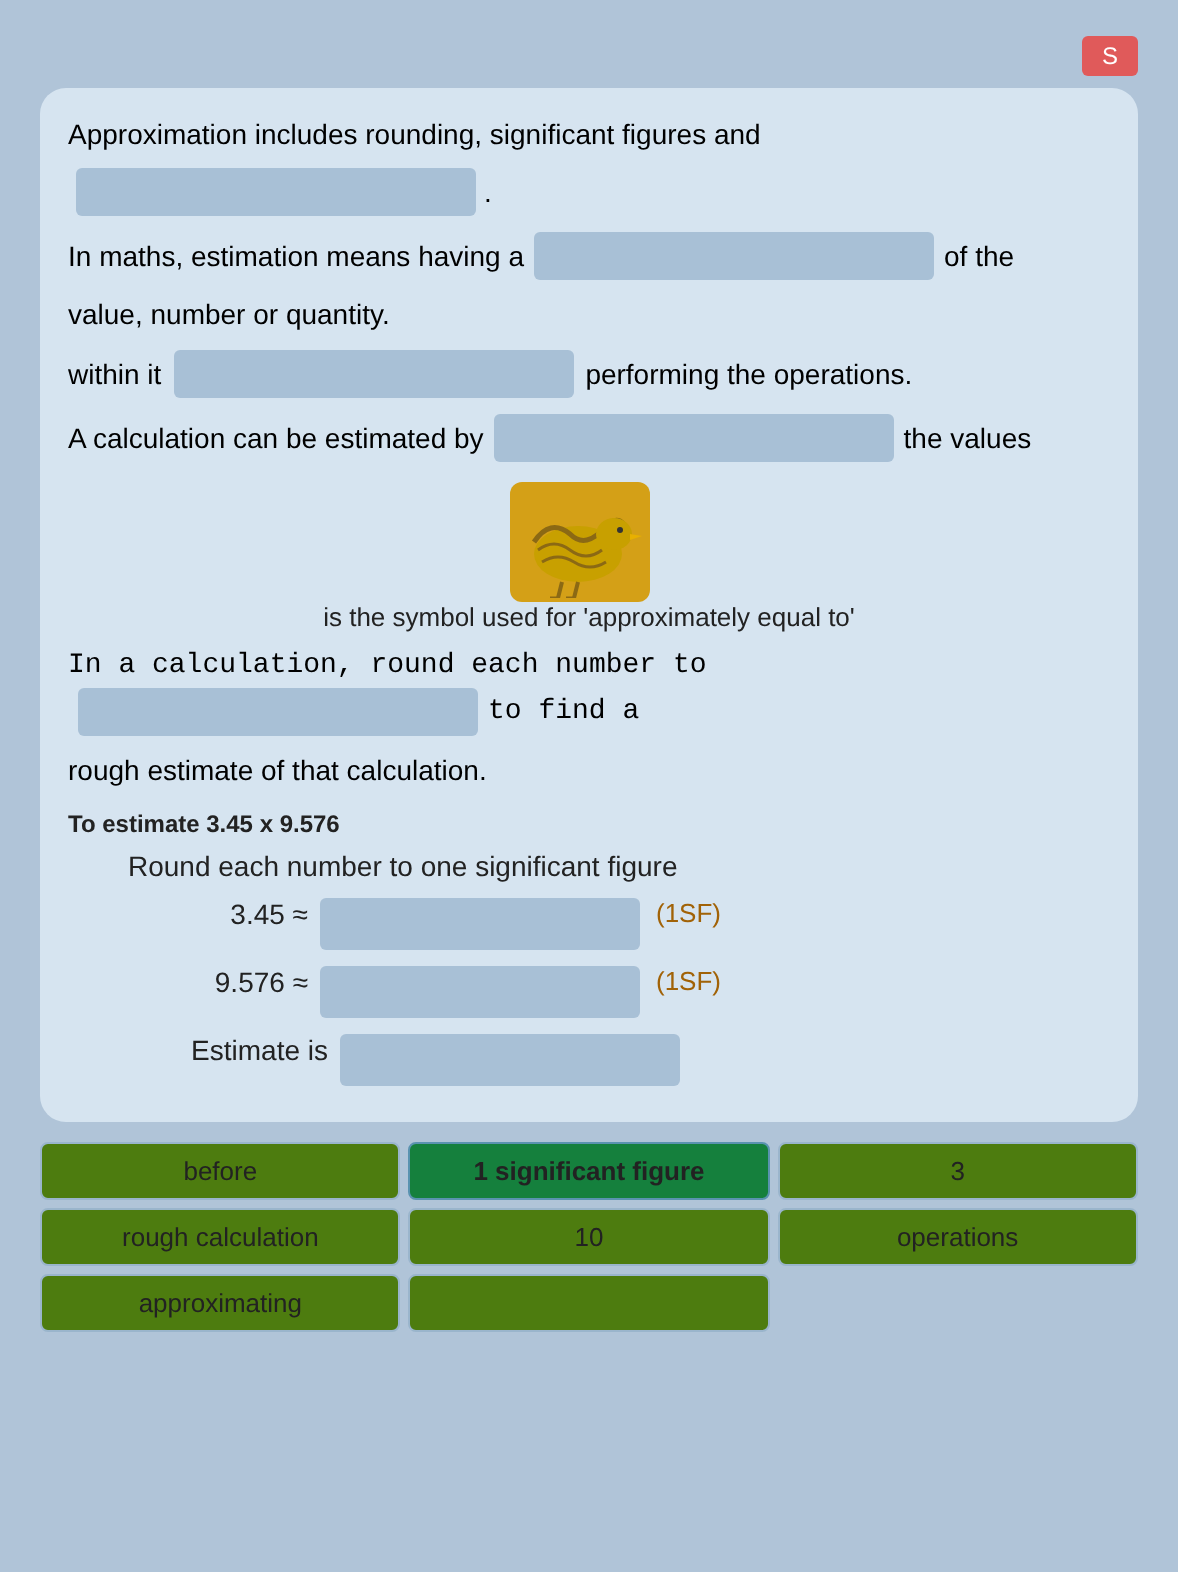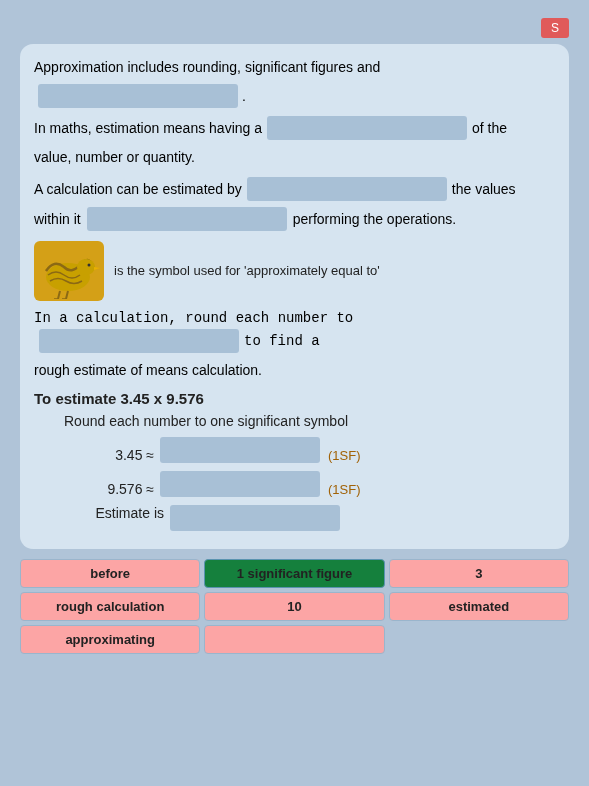--- a/index.html
+++ b/index.html
@@ -72,34 +72,35 @@
       margin-right: 10px;
       flex-shrink: 0;
       position: relative;
       overflow: hidden;
     }
 
     .symbol-row {
       display: flex;
       align-items: center;
       margin-bottom: 6px;
+      flex-direction: column;
     }
 
     .approx-text {
       font-size: 13px;
       color: #222;
     }
 
     .estimate-section {
       margin-top: 8px;
     }
 
     .estimate-row {
       display: flex;
-      align-items: flex-end;
+      align-items: flex-start;
       margin-bottom: 8px;
       margin-left: 40px;
     }
 
     .estimate-label {
       font-size: 14px;
       color: #222;
       margin-right: 6px;
       min-width: 80px;
       text-align: right;
@@ -121,44 +122,43 @@
     }
 
     .estimate-is-row {
       display: flex;
       align-items: flex-start;
       margin-left: 40px;
       margin-bottom: 4px;
     }
 
     .heading-row {
-      font-size: 15px;
+      font-size: 12px;
       font-weight: bold;
       color: #222;
       margin-bottom: 6px;
     }
 
     
     .word-bank {
       display: grid;
       grid-template-columns: 1fr 1fr 1fr;
       gap: 4px;
       margin-top: 8px;
     }
 
     .word-cell {
-      background: #fca5a5;
+      background: #4d7c0f;
       border: 1px solid #9ab5cc;
       border-radius: 4px;
       padding: 6px 8px;
       text-align: center;
       font-size: 13px;
       color: #222;
       cursor: pointer;
-      font-weight: bold;
     }
 
     .word-cell-highlight {
       background: #15803d;
       border: 1px solid #5a93b0;
       font-weight: bold;
     }
 
     .bird-svg {
       width: 68px;
@@ -186,30 +186,30 @@
 
     <div class="line" style="margin-top:8px;">
       <span>In maths, estimation means having a</span>
       <span class="text-input text-input-wide" style="margin:0 5px;"></span>
       <span>of the</span>
     </div>
     <div class="line">
       <span>value, number or quantity.</span>
     </div>
 
+    <div class="line">
+      <span>within it</span>
+      <span class="text-input text-input-wide" style="margin:0 6px;"></span>
+      <span>performing the operations.</span>
+    </div>
     <div class="line" style="margin-top:8px;">
       <span>A calculation can be estimated by</span>
       <span class="text-input text-input-wide" style="margin:0 5px;"></span>
       <span>the values</span>
     </div>
-    <div class="line">
-      <span>within it</span>
-      <span class="text-input text-input-wide" style="margin:0 6px;"></span>
-      <span>performing the operations.</span>
-    </div>
 
     <div class="symbol-row" style="margin-top:10px;">
       <div class="image-symbol">
         <svg class="bird-svg" viewBox="0 0 68 58" xmlns="http://www.w3.org/2000/svg">
 
           <ellipse cx="34" cy="36" rx="22" ry="14" fill="#c8a000"></ellipse>
 
           <path d="M12 30 Q20 18 30 26 Q38 34 48 22 Q56 14 60 28" stroke="#8B6914" stroke-width="2.5" fill="none"></path>
 
           <ellipse cx="52" cy="26" rx="9" ry="8" fill="#c8a000"></ellipse>
@@ -232,26 +232,26 @@
       </div>
       <span class="approx-text">is the symbol used for 'approximately equal to'</span>
     </div>
 
     <div class="line" style="margin-top:4px;font-family:Liberation Mono, monospace;">
       <span>In a calculation, round each number to</span>
       <span class="text-input text-input-wide" style="margin:0 5px;"></span>
       <span>to find a</span>
     </div>
     <div class="line">
-      <span>rough estimate of means calculation.</span>
+      <span>rough estimate of that calculation.</span>
     </div>
 
     <div class="estimate-section">
       <div class="heading-row">To estimate 3.45 x 9.576</div>
-      <div style="margin-left:30px; margin-bottom:8px; font-size:14px; color:#222;">Round each number to one significant symbol</div>
+      <div style="margin-left:30px; margin-bottom:8px; font-size:14px; color:#222;">Round each number to one significant figure</div>
 
       <div class="estimate-row">
         <span class="estimate-label">3.45 ≈</span>
         <span class="estimate-input"></span>
         <span class="sf-label">(1SF)</span>
       </div>
 
       <div class="estimate-row">
         <span class="estimate-label">9.576 ≈</span>
         <span class="estimate-input"></span>
@@ -268,18 +268,18 @@
 
   <div class="word-bank">
 
     <div class="word-cell">before</div>
     <div class="word-cell word-cell-highlight">1 significant figure</div>
     <div class="word-cell">3</div>
 
     <div class="word-cell">rough calculation</div>
     <div class="word-cell">10</div>
 
-    <div class="word-cell">estimated</div>
+    <div class="word-cell">operations</div>
     <div class="word-cell">approximating</div>
     <div class="word-cell"></div>
   </div>
 
 </div>
 
 </body></html>

